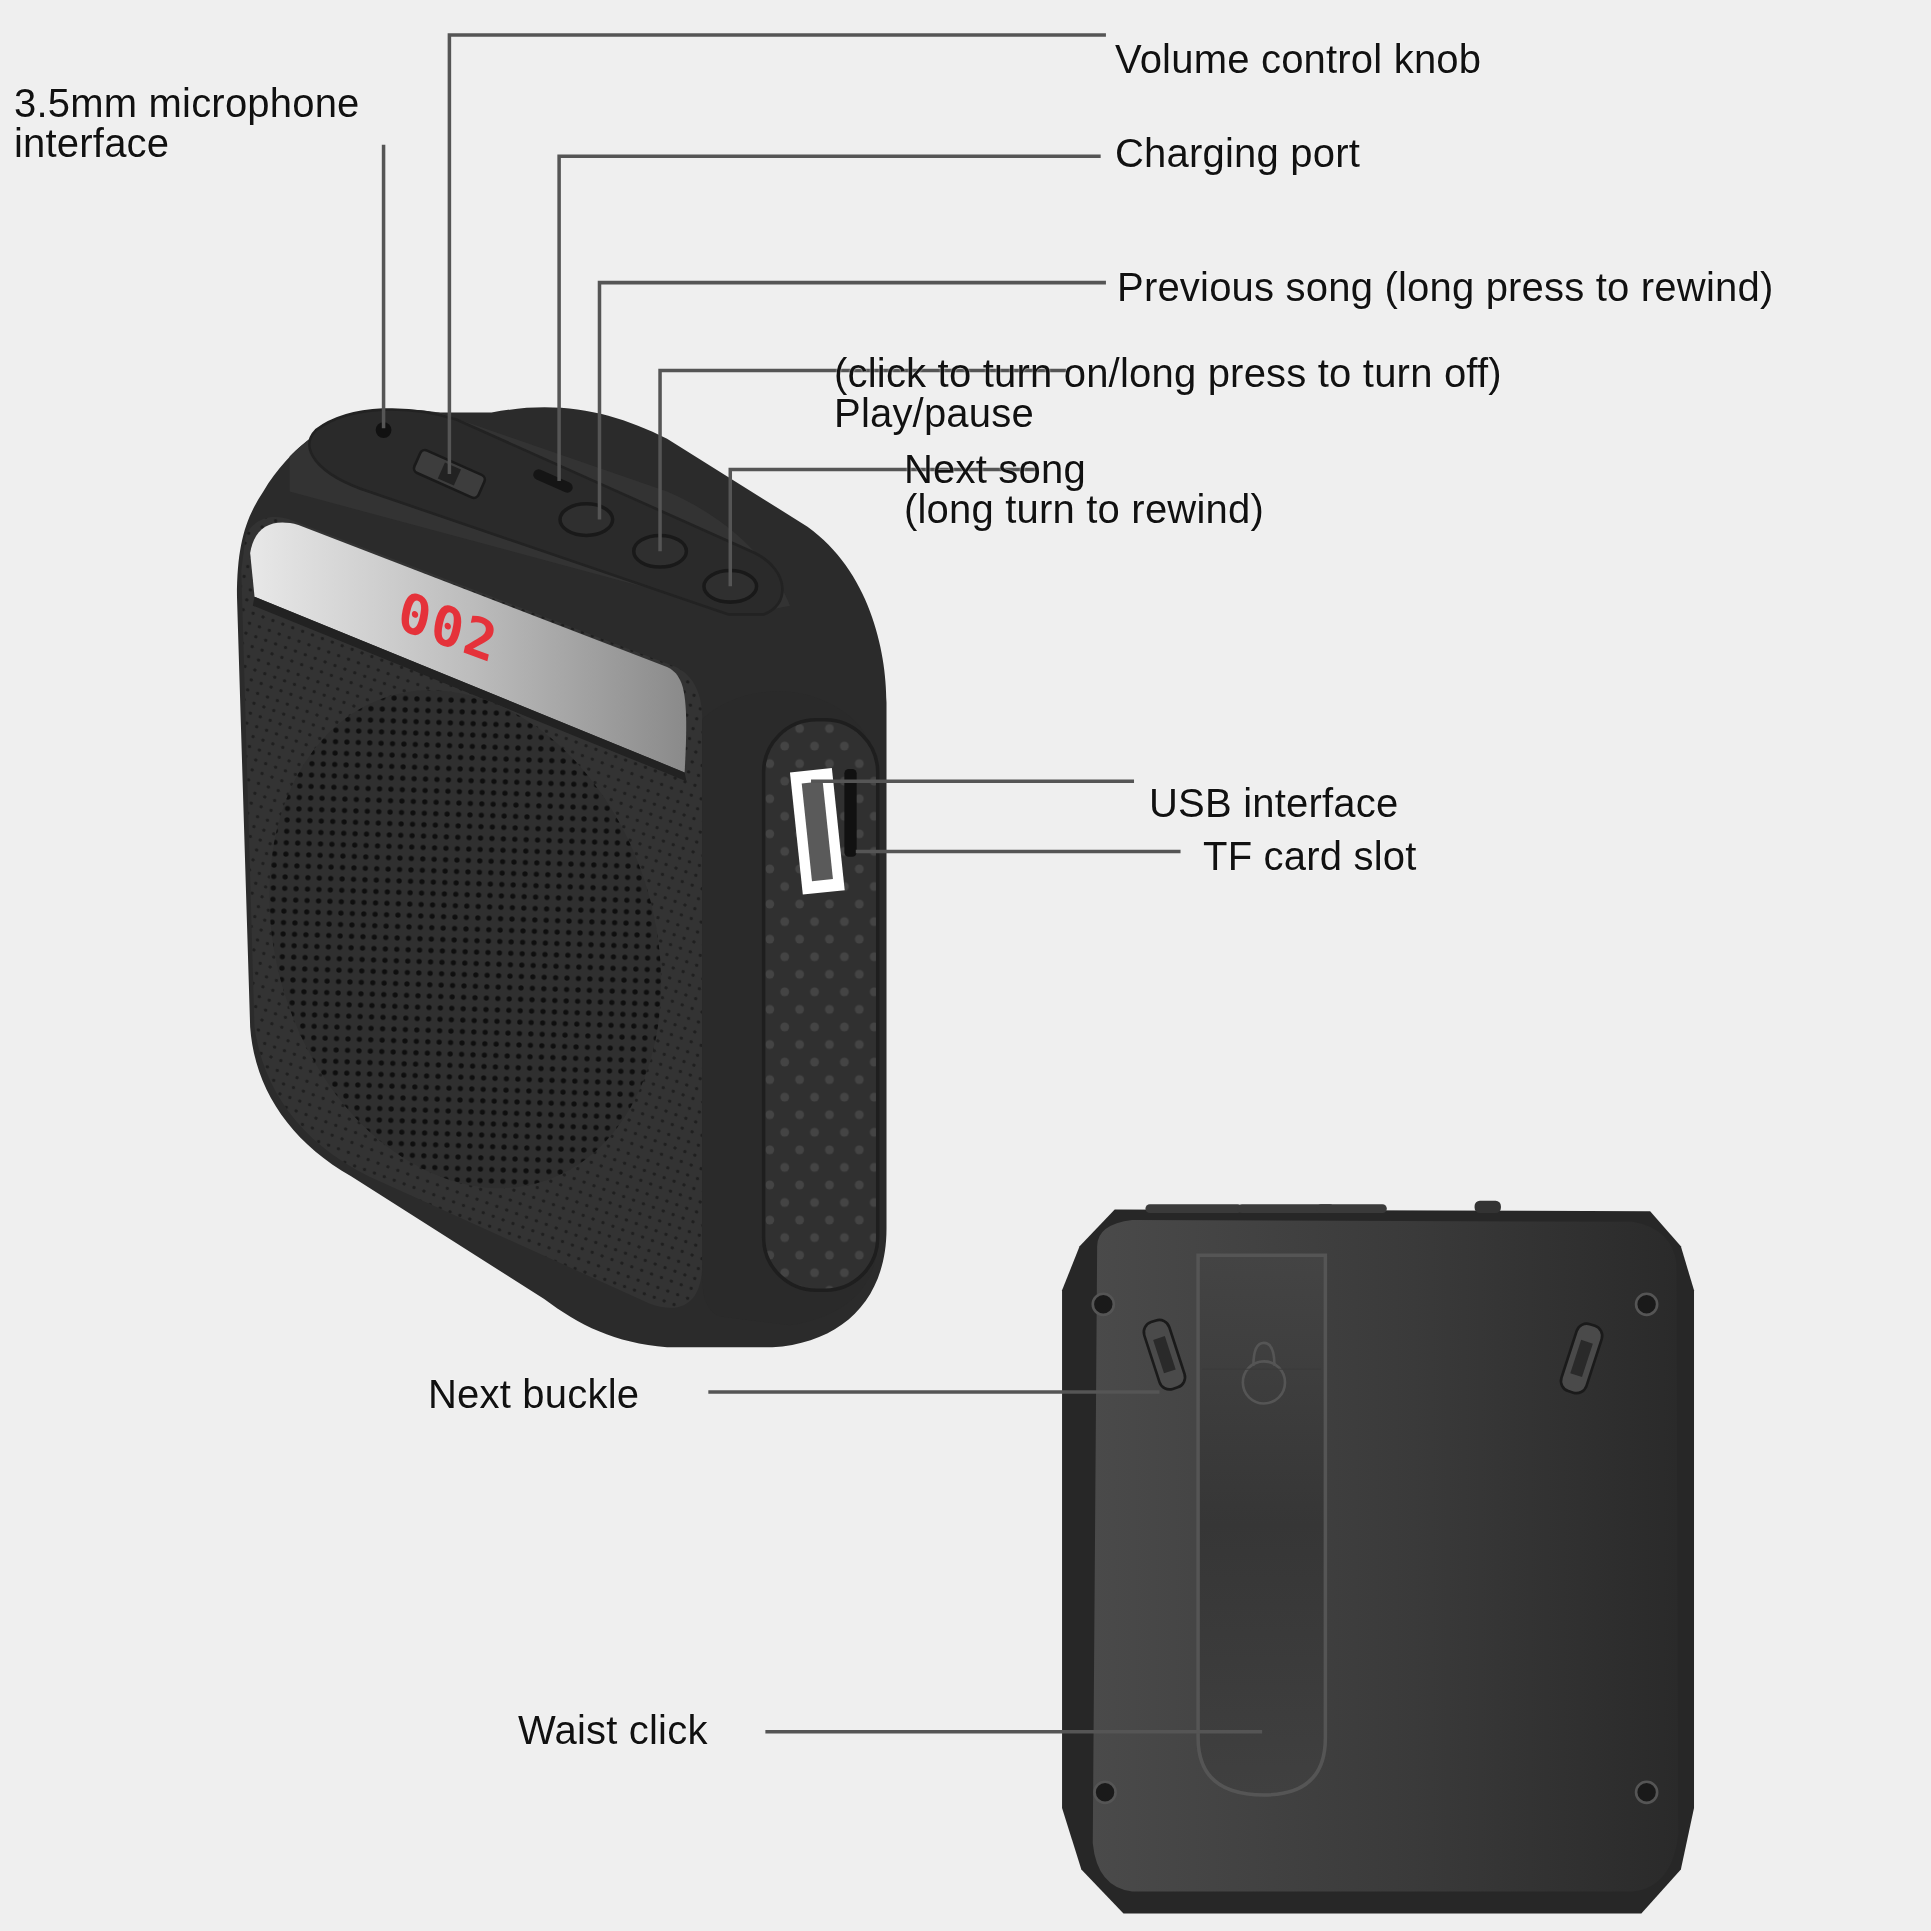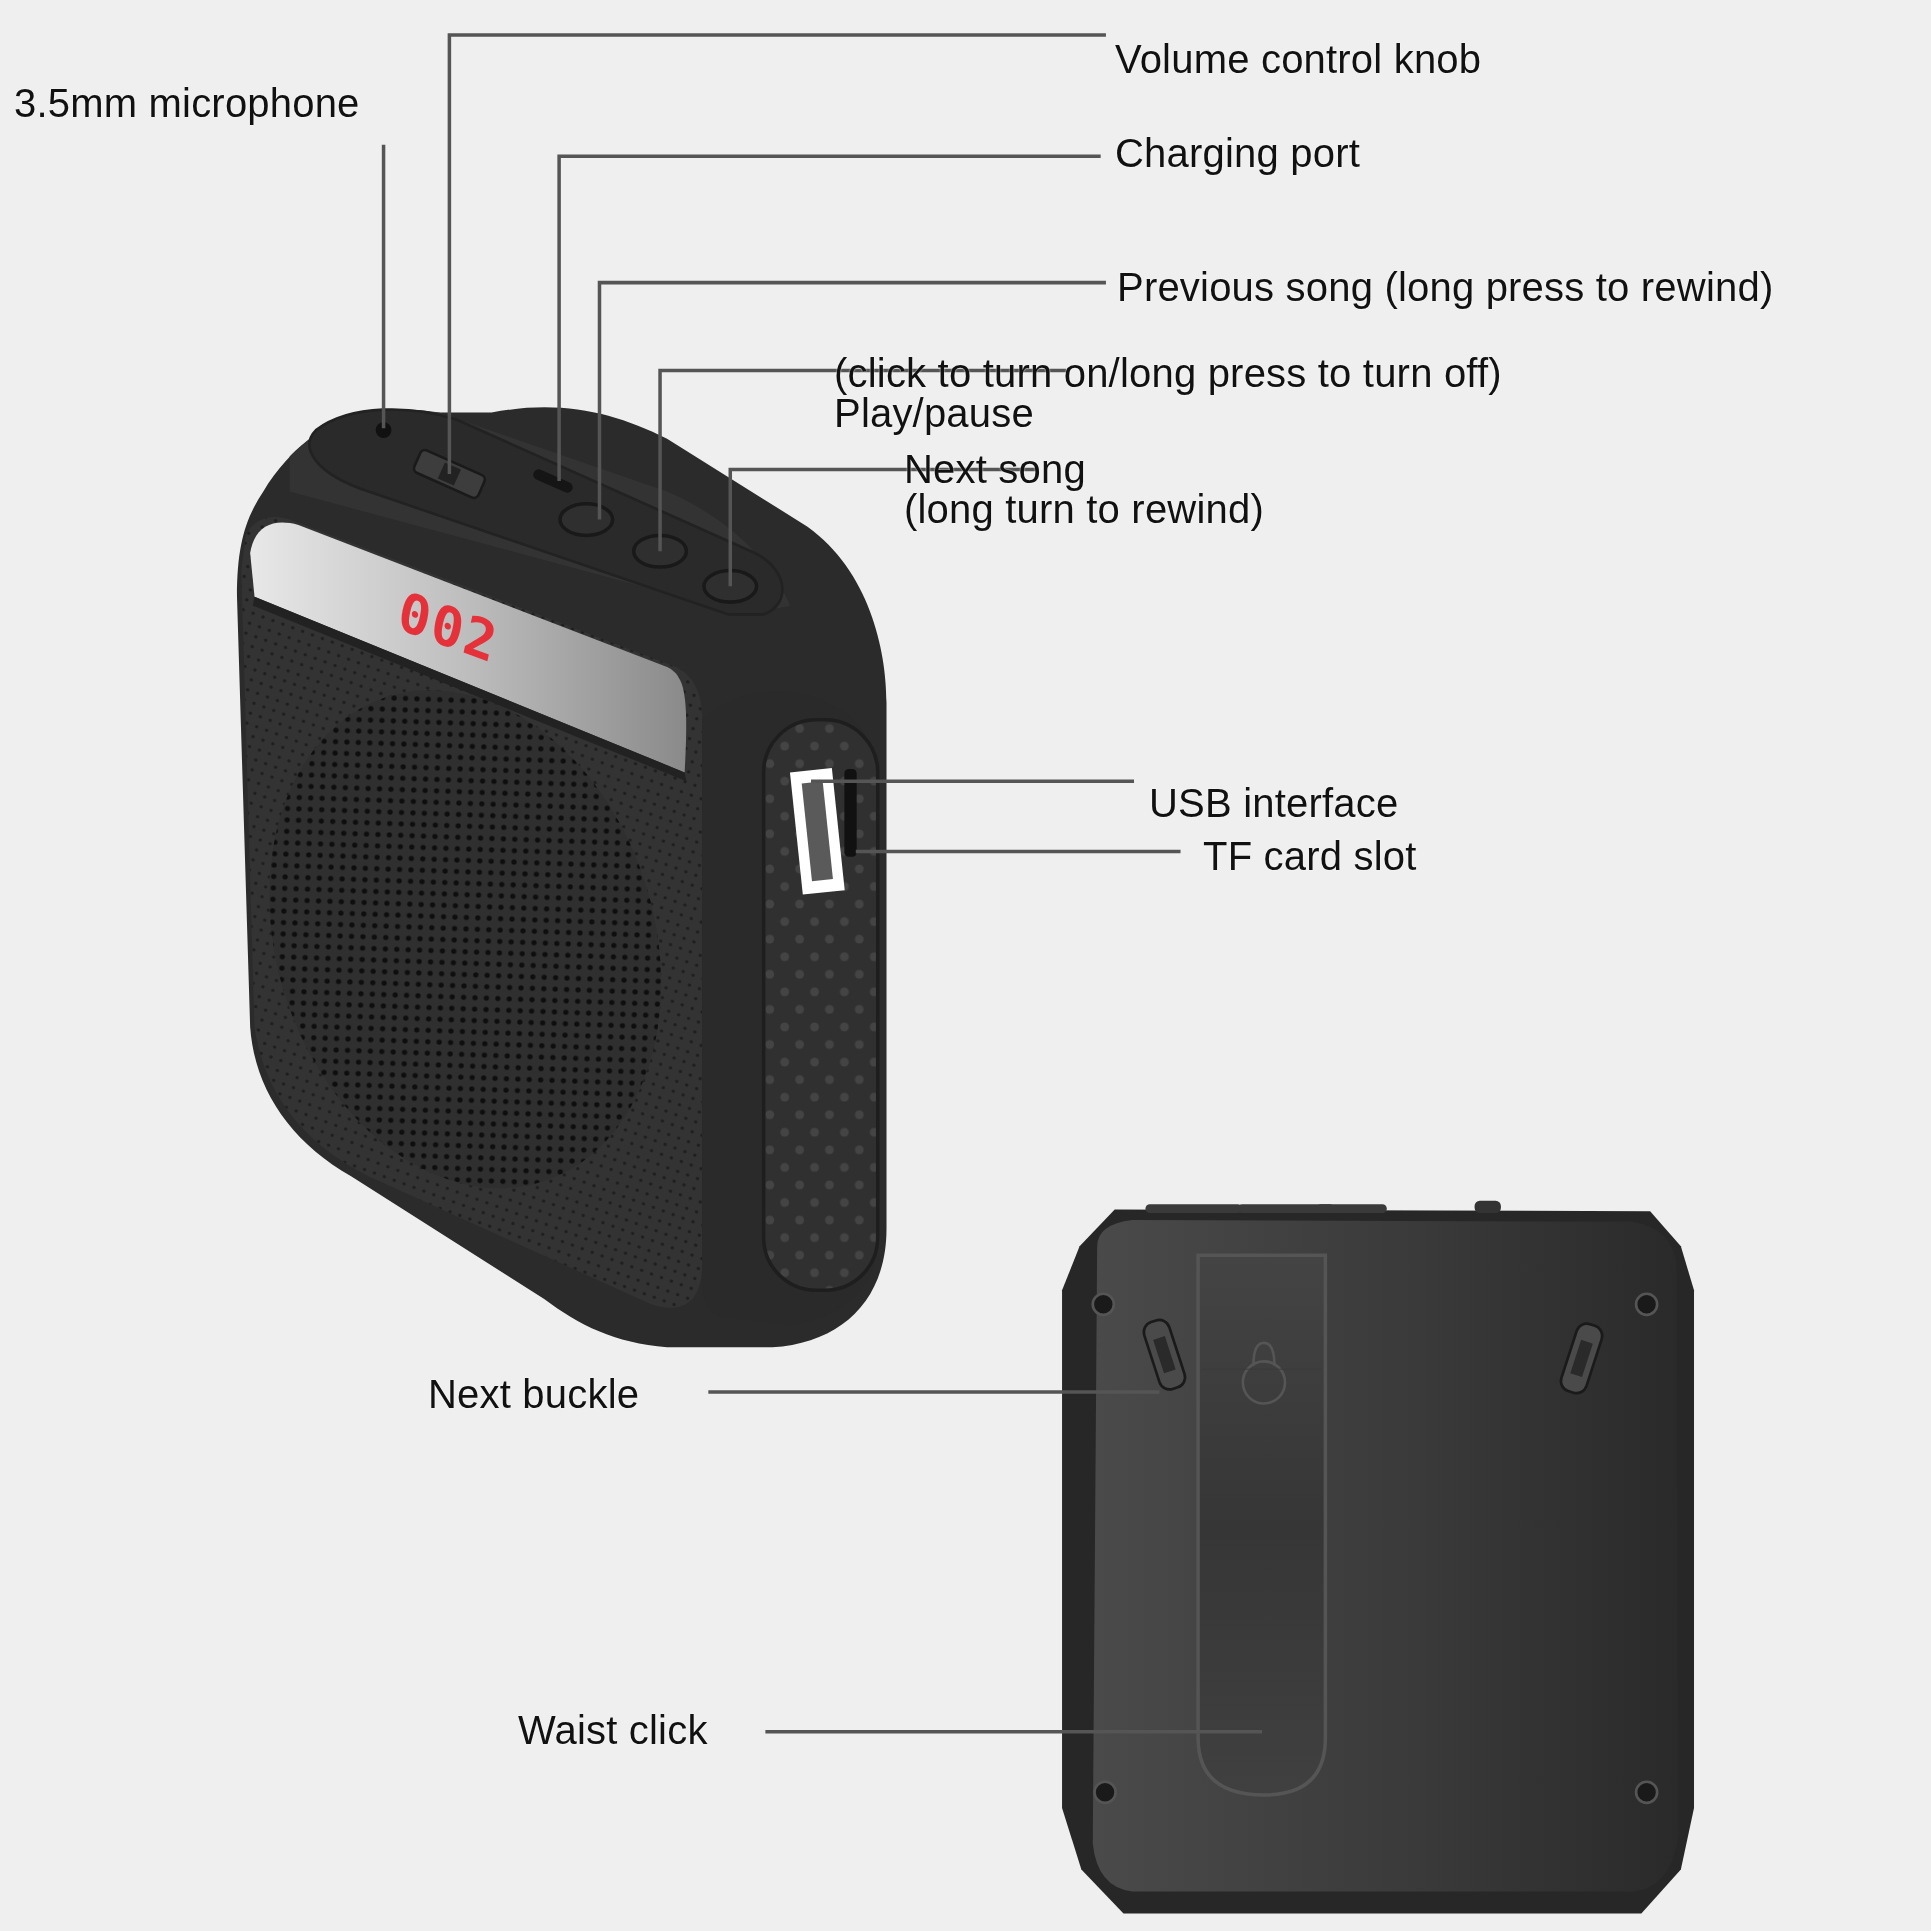--- a/index.html
+++ b/index.html
@@ -199,20 +199,21 @@
       <polyline points="807,1586 1321,1586"></polyline>
 
       <polyline points="872,1973 1438,1973"></polyline>
     </g>
   </svg>
 
   <div class="led" style="left:406px; top:579px;">002</div>
 
   <div class="label center" style="left:14px; top:83px; width:404px;">
     <span class="l2">3.5mm microphone</span>
+    <span class="l2">interface</span>
   </div>
 
   <div class="label" style="left:1115px; top:26px;margin-top:13px;">Volume control knob</div>
 
   <div class="label" style="left:1115px; top:133px;">Charging port</div>
 
   <div class="label" style="left:1117px; top:267px;">Previous song (long press to rewind)</div>
 
   <div class="label center" style="left:834px; top:353px; width:790px;">
     <span class="l2">(click to turn on/long press to turn off)</span>

